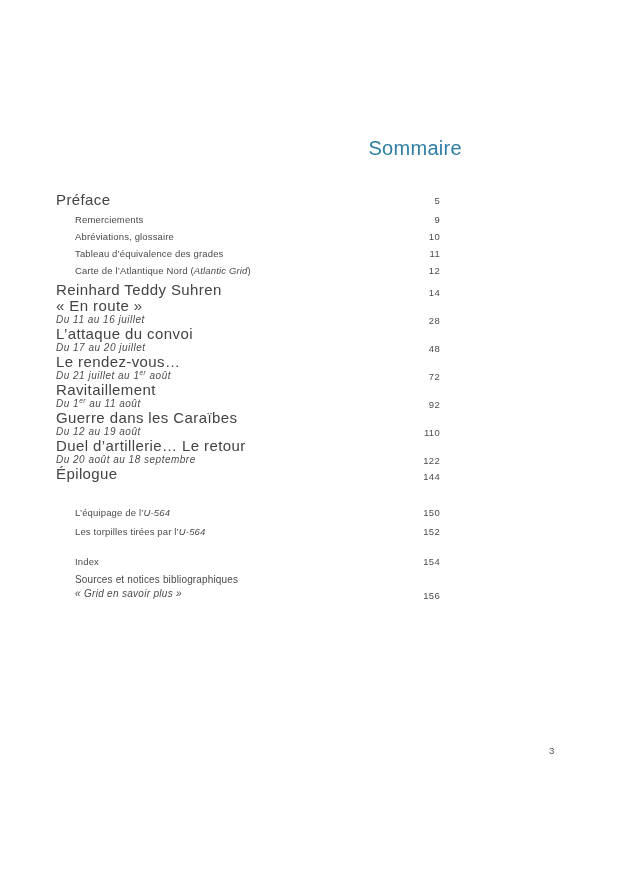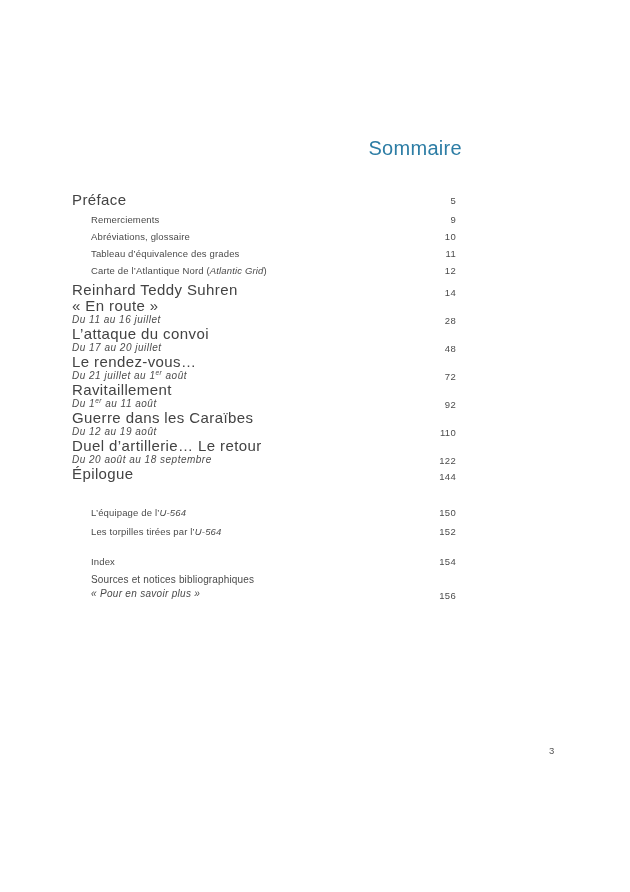--- a/index.html
+++ b/index.html
@@ -8,21 +8,21 @@
   .page {
     position:relative; width:630px; height:892px; background:#ffffff;
     font-family:"Liberation Sans","DejaVu Sans",sans-serif; color:var(--text);
     overflow:hidden;
   }
   .doc-title {
     position:absolute; top:137px; left:72px; width:390px; text-align:right;
     font-size:20px; line-height:22px; font-weight:400; letter-spacing:0.3px;
     color:var(--accent);
   }
-  .toc { position:absolute; left:72px; top:192px; width:384px; }
+  .toc { position:absolute; left:56px; top:192px; width:384px; }
   .row { display:flex; justify-content:space-between; }
   .page-num { font-size:9.5px; color:#4c4c4c; letter-spacing:0.3px; flex:none; }
   .front-heading-row { align-items:center; height:16px; }
   .lvl1 { font-size:15px; line-height:16px; letter-spacing:0.4px; color:#434343; font-weight:400; }
   .front-items { margin-top:3px; }
   .sub-row { align-items:center; height:17px; padding-left:19px; }
   .sub-label { font-size:9.5px; letter-spacing:0.15px; color:#4a4a4a; }
   .sub-label i { font-style:italic; }
   .chapters { margin-top:3px; }
   .chapter-row { align-items:flex-end; }
@@ -151,21 +151,21 @@
       </div>
 
       <div class="row back-row-index">
         <span class="sub-label">Index</span>
         <span class="page-num">154</span>
       </div>
 
       <div class="row back-row-sources">
         <div class="back-lines">
           <div>Sources et notices bibliographiques</div>
-          <div class="back-line2">« Pour en savoir plus »</div>
+          <div class="back-line2">« Grid en savoir plus »</div>
         </div>
         <span class="page-num">156</span>
       </div>
     </div>
 
   </div>
 
   <div class="folio">3</div>
 
 </div>

